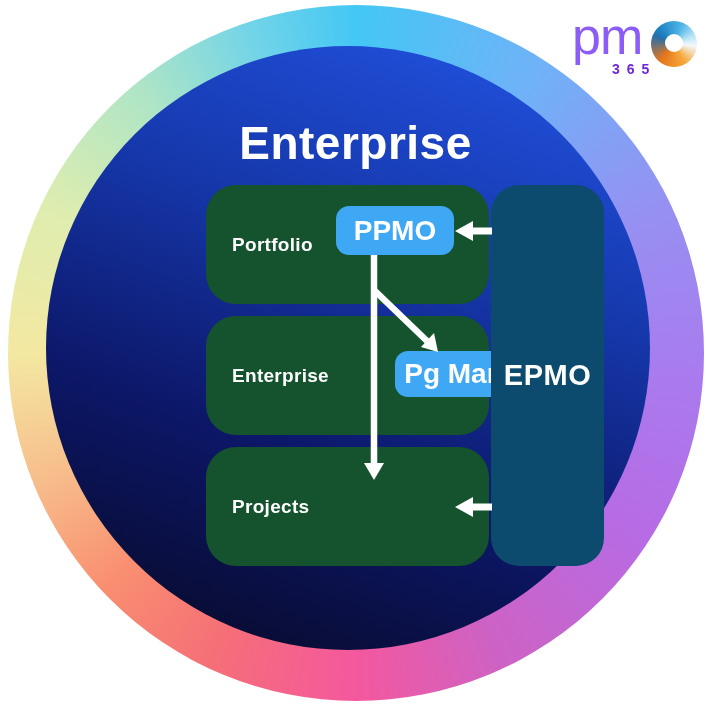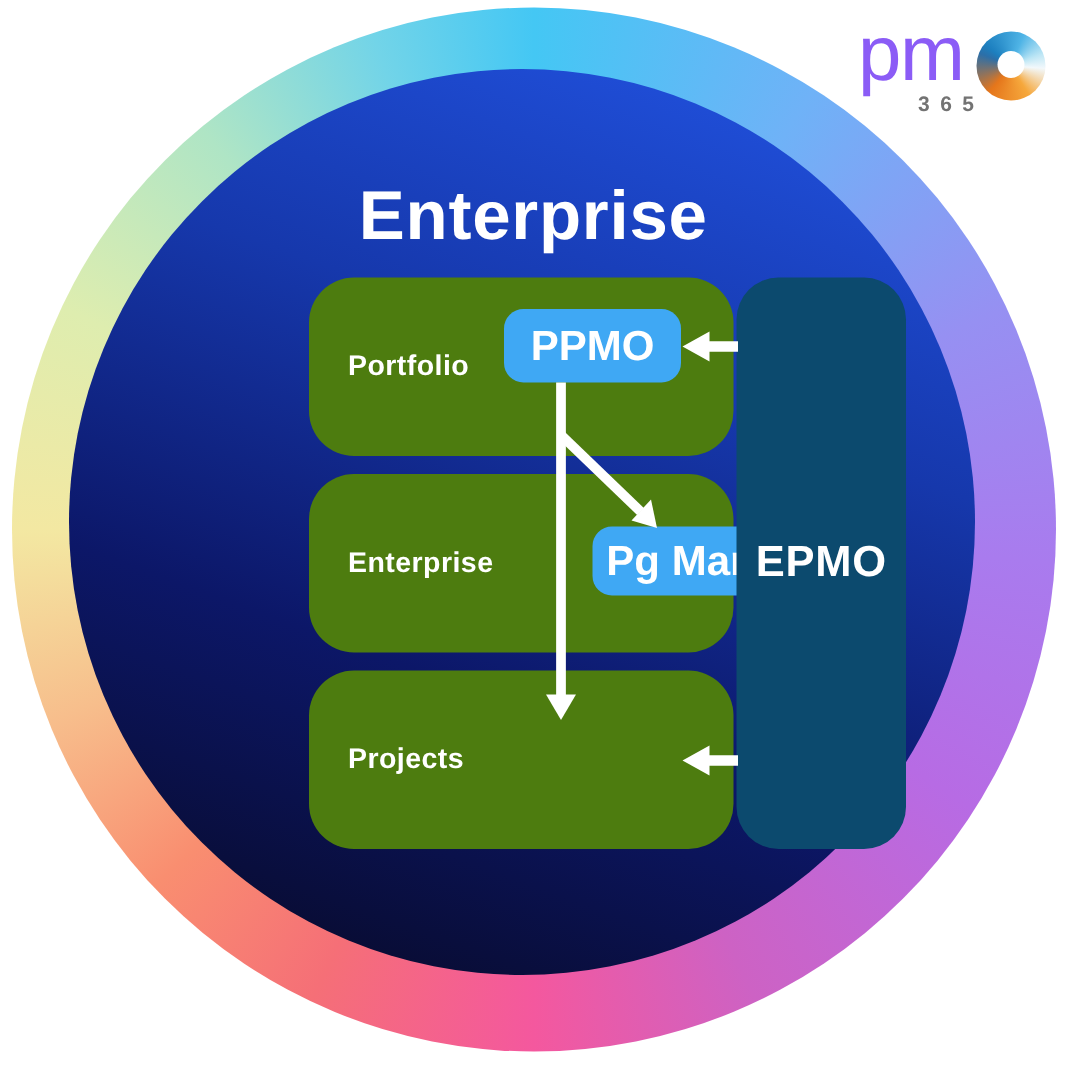--- a/index.html
+++ b/index.html
@@ -28,21 +28,21 @@
   
   .title{
     position:absolute;left:0;top:84px;width:711px;
     text-align:center;color:#ffffff;font-size:46px;font-weight:700;
     letter-spacing:0.5px;
     margin-top:32px;
   }
   
   .row-box{
     position:absolute;left:206px;width:283px;height:119px;
-    background:#4d7c0f;border-radius:30px;
+    background:#14532d;border-radius:30px;
   }
   .row-box.portfolio{top:185px;}
   .row-box.programme{top:316px;}
   .row-box.projects{top:447px;}
   .row-label{
     position:absolute;left:26px;top:0;height:100%;
     display:flex;align-items:center;
     color:#ffffff;font-size:19px;font-weight:700;letter-spacing:0.3px;
   }
   
@@ -80,21 +80,21 @@
     background:conic-gradient(from -50deg,
       #1C7FBF, #4FB4E6 20%, #BDE6F5 33%, #F2F8FB 40%,
       #F6A83C 55%, #E5761B 75%, #2C6FA8 95%, #1C7FBF);
   }
   .logo-swirl::after{
     content:"";position:absolute;left:14px;top:13px;width:18px;height:18px;
     border-radius:50%;background:#ffffff;
   }
   .logo-subtext{
     position:absolute;left:44px;top:51px;
-    color:#737373;font-size:14px;font-weight:600;letter-spacing:7px;
+    color:#6d28d9;font-size:14px;font-weight:600;letter-spacing:7px;
   }
 </style>
 </head>
 <body>
 
 <div class="stage">
 
   <div class="ring"></div>
   <div class="inner-circle"></div>
 

